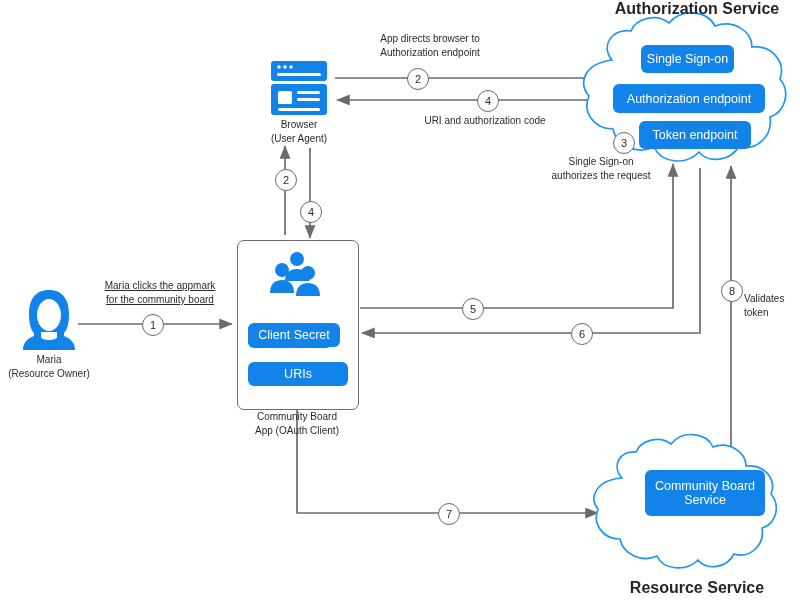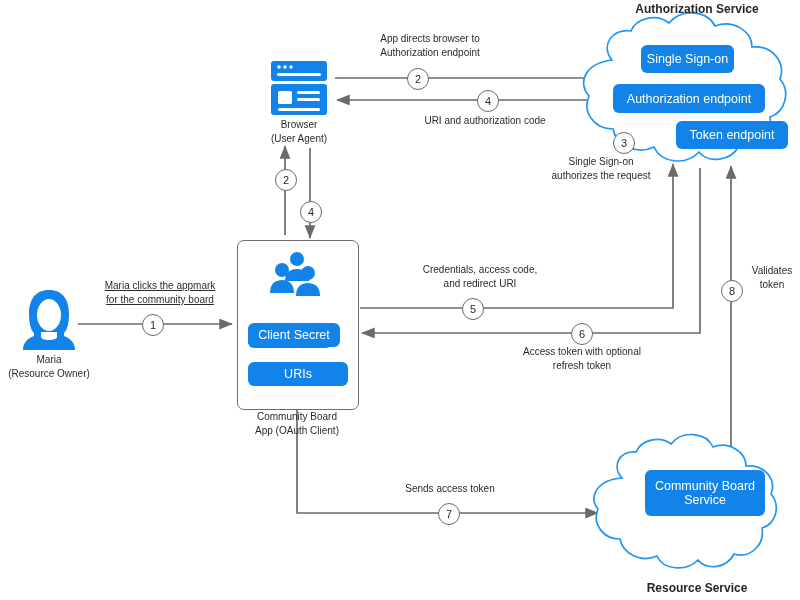--- a/index.html
+++ b/index.html
@@ -27,21 +27,21 @@
     position: absolute;
     font-size: 10px;
     color: #2b2b2b;
     line-height: 14px;
     text-align: center;
     white-space: pre-line;
   }
   .lbl-bold {
     font-weight: bold;
     color: #262626;
-    font-size: 12px;
+    font-size: 16px;
   }
   .pill {
     position: absolute;
     background: #1283e8;
     color: #ffffff;
     border-radius: 6px;
     font-size: 12.5px;
     display: flex;
     align-items: center;
     justify-content: center;
@@ -134,21 +134,21 @@
   </svg>
 
   <div class="lbl lbl-bold" style="left:602px; top:2px; width:190px;">Authorization Service</div>
 
   <div class="lbl lbl-bold" style="left:602px; top:581px; width:190px;">Resource Service</div>
 
   <div class="pill" style="left:641px; top:45px; width:93px; height:28px;">Single Sign-on</div>
 
   <div class="pill" style="left:613px; top:84px; width:152px; height:29px;">Authorization endpoint</div>
 
-  <div class="pill" style="left:639px; top:121px; width:112px; height:28px;margin-left:37px;">Token endpoint</div>
+  <div class="pill" style="left:639px; top:121px; width:112px; height:28px;">Token endpoint</div>
 
   <div class="pill" style="left:645px; top:470px; width:120px; height:46px;">Community
 Board Service</div>
 
   <div class="abs" style="left:270px; top:60px; width:58px; height:55px;">
     <svg width="58" height="55" viewBox="0 0 58 55">
       <rect x="1" y="1" width="56" height="20" rx="3" fill="#1283e8"></rect>
       <circle cx="9" cy="7" r="1.7" fill="#ffffff"></circle>
       <circle cx="15" cy="7" r="1.7" fill="#ffffff"></circle>
       <circle cx="21" cy="7" r="1.7" fill="#ffffff"></circle>
@@ -202,29 +202,24 @@
 for the community board</div>
 
   <div class="lbl" style="left:340px; top:32px; width:180px;">App directs browser to
 Authorization endpoint</div>
 
   <div class="lbl" style="left:520px; top:155px; width:162px;">Single Sign-on
 authorizes the request</div>
 
   <div class="lbl" style="left:385px; top:114px; width:200px;">URI and authorization code</div>
 
-  <div class="lbl" style="left:390px; top:263px; width:180px;">Credentials, access code,
-and redirect URI</div>
-
-  <div class="lbl" style="left:487px; top:345px; width:190px;">Access token with optional
-refresh token</div>
-
-  <div class="lbl" style="left:360px; top:482px; width:180px;">Sends access token</div>
-
-  <div class="lbl" style="left:744px; top:264px; width:56px; text-align:center;">Validates
+
+
+
+  <div class="lbl" style="left:744px; top:292px; width:56px; text-align:left;">Validates
 token</div>
 
   <div class="numcircle" style="left:142px; top:314px;">1</div>
 
   <div class="numcircle" style="left:407px; top:68px;">2</div>
 
   <div class="numcircle" style="left:275px; top:169px;">2</div>
 
   <div class="numcircle" style="left:613px; top:132px;">3</div>
 

